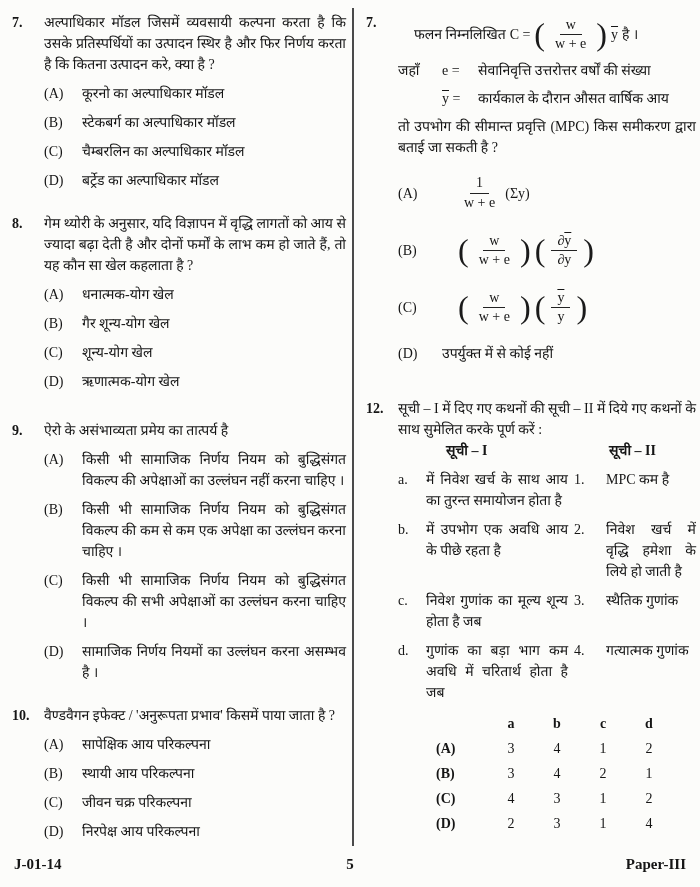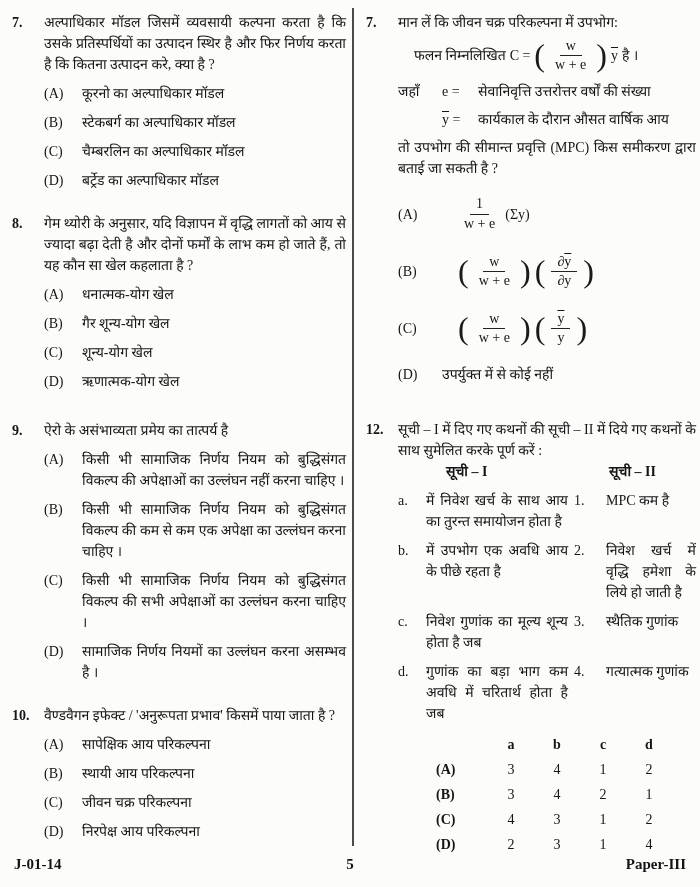--- a/index.html
+++ b/index.html
@@ -158,21 +158,20 @@
         </div>
       </div>
     </div>
   </div>
 
   <div class="col col-right">
 
     <div class="q">
       <div class="qnum">7.</div>
       <div class="qbody">
-        <div class="stem">मान लें कि जीवन चक्र परिकल्पना में उपभोग:</div>
         <div class="mrow">
           <span>फलन निम्नलिखित</span>
           <span>C =</span>
           <span class="paren">(</span>
           <span class="frac">
             <span class="fnum">w</span>
             <span class="fden">w + e</span>
           </span>
           <span class="paren">)</span>
           <span class="bar">y</span>

